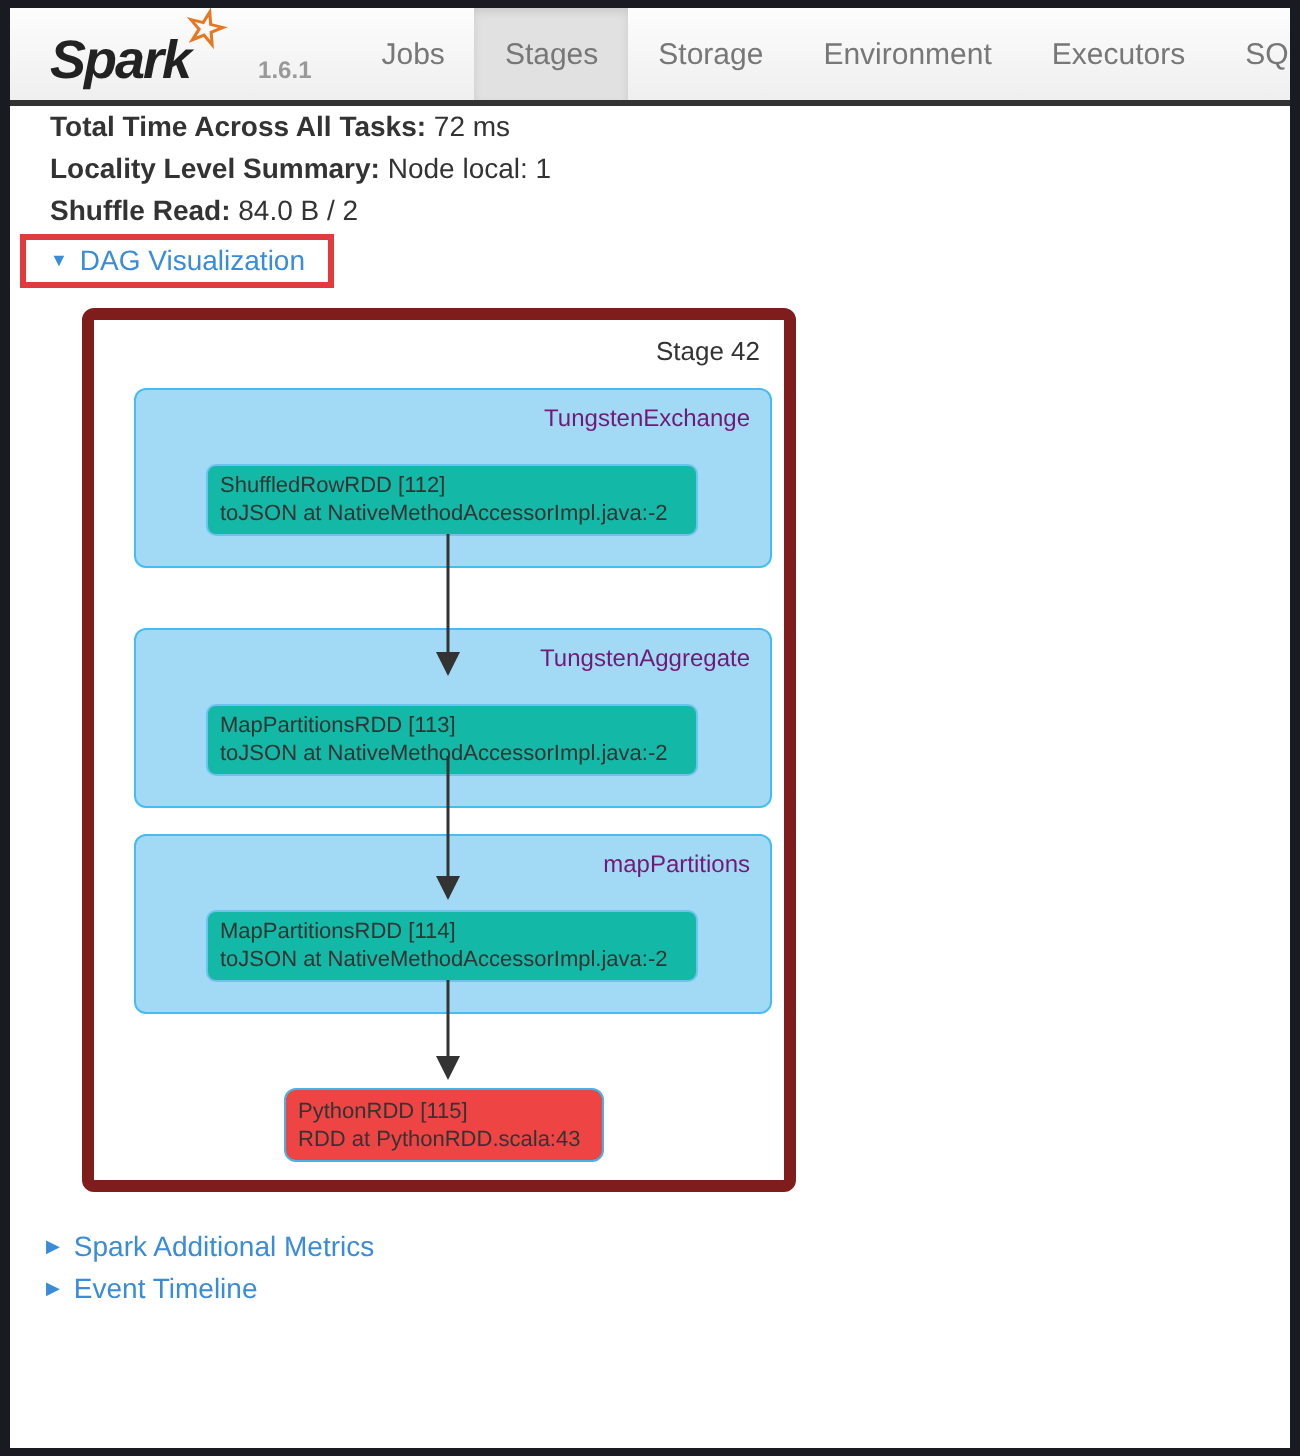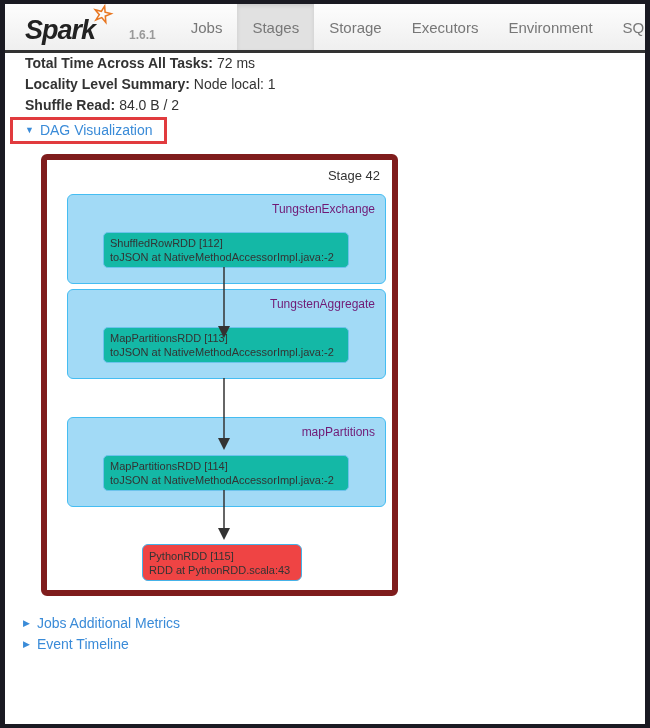--- a/index.html
+++ b/index.html
@@ -138,21 +138,21 @@
   .op-box {
     position: absolute;
     left: 20px;
     width: 319px;
     height: 90px;
     background: #a2daf6;
     border: 1px solid #45bdf2;
     border-radius: 6px;
   }
   .op-box.op-0 { top: 34px; }
-  .op-box.op-1 { top: 129px; padding-left: 36px; }
+  .op-box.op-1 { top: 154px; padding-left: 36px; }
   .op-box.op-2 { top: 257px; }
   .op-label {
     position: absolute;
     top: 7px;
     right: 10px;
     font-size: 12px;
     color: #701a75;
   }
   .rdd-node {
     position: absolute;
@@ -217,22 +217,22 @@
       <span class="brand-logo">
         <span>Spark</span>
         <span class="brand-star">☆</span>
       </span>
     </a>
     <span class="brand-version">1.6.1</span>
     <nav class="tabs">
       <a class="tab">Jobs</a>
       <a class="tab active">Stages</a>
       <a class="tab">Storage</a>
+      <a class="tab">Environment</a>
       <a class="tab">Executors</a>
-      <a class="tab">Environment</a>
       <a class="tab">SQL</a>
     </nav>
   </div>
 
   
 
   
   <ul class="summary-list">
     <li>
       <strong>Total Time Across All Tasks:</strong>
@@ -298,21 +298,21 @@
       <line x1="177" y1="107" x2="177" y2="175" stroke="#333" stroke-width="1.5" marker-end="url(#arrowhead)"></line>
       <line x1="177" y1="218" x2="177" y2="287" stroke="#333" stroke-width="1.5" marker-end="url(#arrowhead)"></line>
       <line x1="177" y1="330" x2="177" y2="377" stroke="#333" stroke-width="1.5" marker-end="url(#arrowhead)"></line>
     </svg>
   </div>
 
   
   <div class="bottom-links">
     <a class="expand-link">
       <span class="expand-caret">▶</span>
-      <span>Jobs Additional Metrics</span>
+      <span>Spark Additional Metrics</span>
     </a>
     <a class="expand-link">
       <span class="expand-caret">▶</span>
       <span>Event Timeline</span>
     </a>
   </div>
 
 </div>
 
 </body></html>

